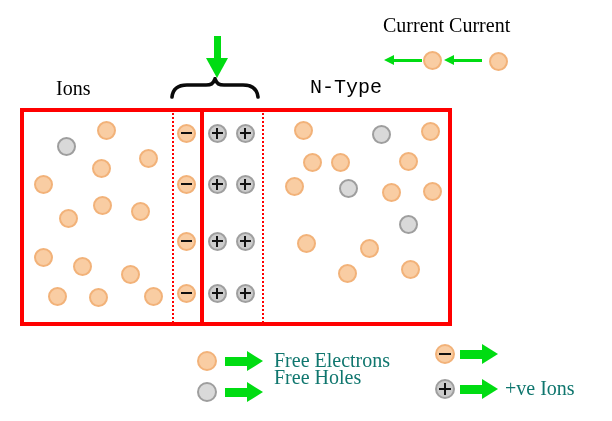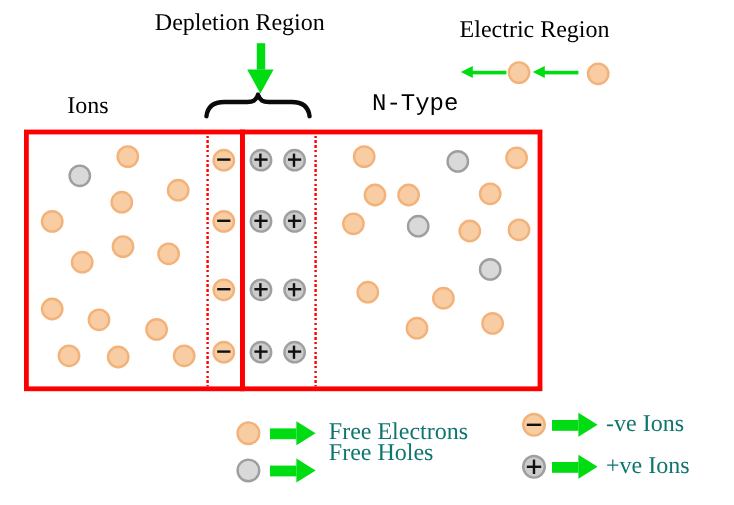--- a/index.html
+++ b/index.html
@@ -58,22 +58,21 @@
   .block-arrow .shaft2{position:absolute;left:0;top:50%;margin-top:-4.5px;width:22px;height:9px;background:var(--arrow-green);}
   .block-arrow .tip2{position:absolute;left:22px;top:50%;margin-top:-10.5px;width:0;height:0;
     border-top:10.5px solid transparent;border-bottom:10.5px solid transparent;border-left:16px solid var(--arrow-green);}
   .legend-label{position:absolute;white-space:nowrap;font-size:20px;line-height:1;color:#0f766e;}
 </style>
 </head>
 <body>
 
 <div class="stage">
 
-  <div class="lbl depletion">Depletion Region</div>
-  <div class="lbl ecurrent">Electric Region</div>
+  <div class="lbl ecurrent">Current Current</div>
   <div class="lbl metal">Ions</div>
   <div class="lbl ntype">N-Type</div>
 
   <div class="arrow-down">
     <i class="stem"></i>
     <i class="head"></i>
   </div>
 
   <div class="thin-arrow a1">
     <i class="shaft"></i>
@@ -185,21 +184,20 @@
   </div>
   <div class="legend-label" style="left:274px;top:367px;">Free Holes</div>
 
   <div class="legend-circle neg-ion" style="left:435px;top:344px;">
     <i class="bar-h"></i>
   </div>
   <div class="block-arrow" style="left:460px;top:344px;">
     <i class="shaft2"></i>
       <i class="tip2"></i>
   </div>
-  <div class="legend-label" style="left:505px;top:343px;">-ve Ions</div>
 
   <div class="legend-circle pos-ion" style="left:435px;top:379px;">
     <i class="bar-h"></i>
       <i class="bar-v"></i>
   </div>
   <div class="block-arrow" style="left:460px;top:379px;">
     <i class="shaft2"></i>
       <i class="tip2"></i>
   </div>
   <div class="legend-label" style="left:505px;top:378px;">+ve Ions</div>

